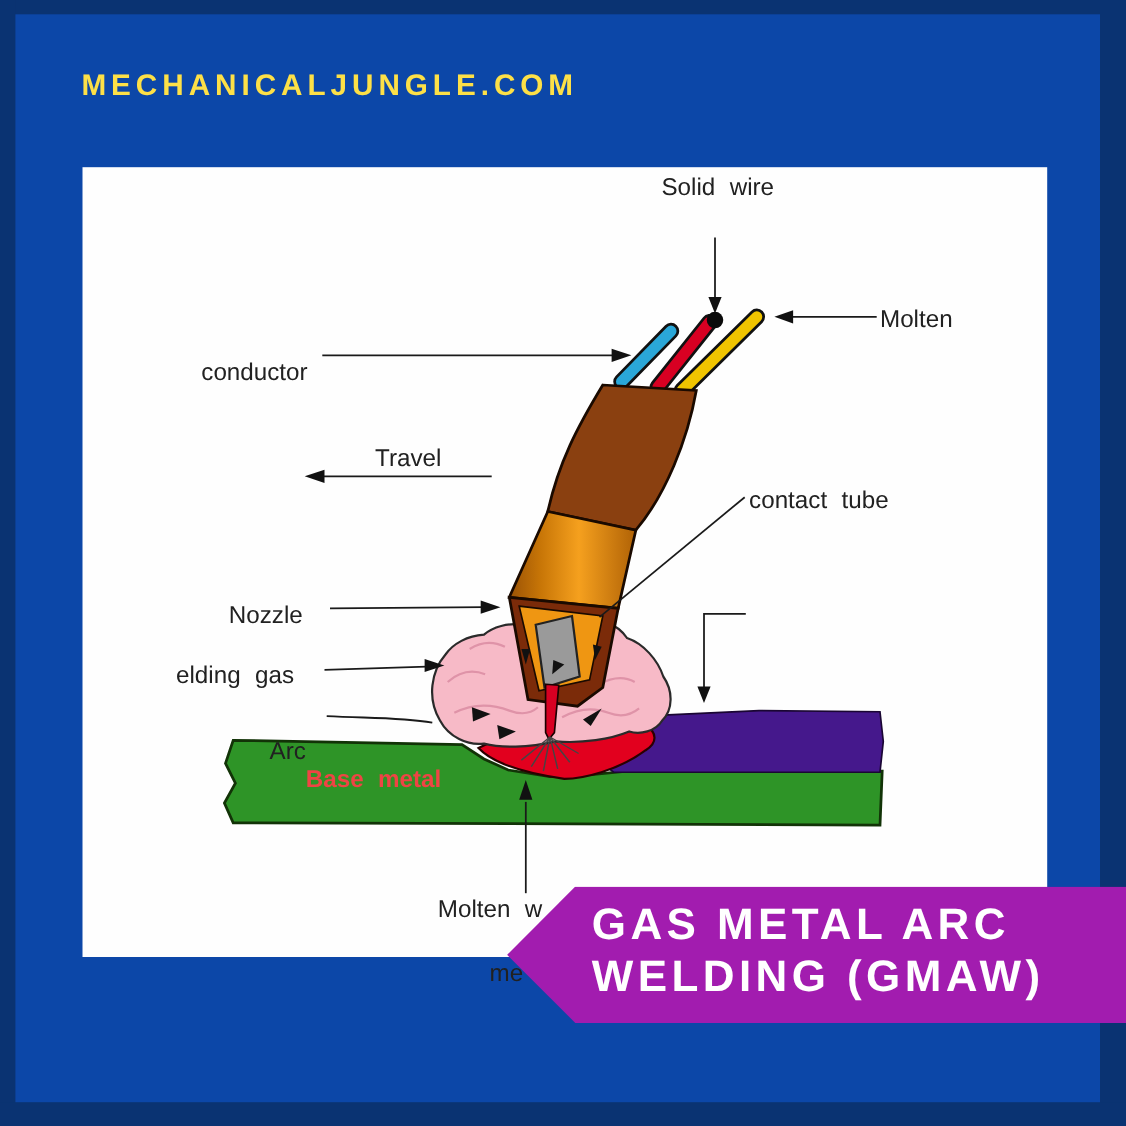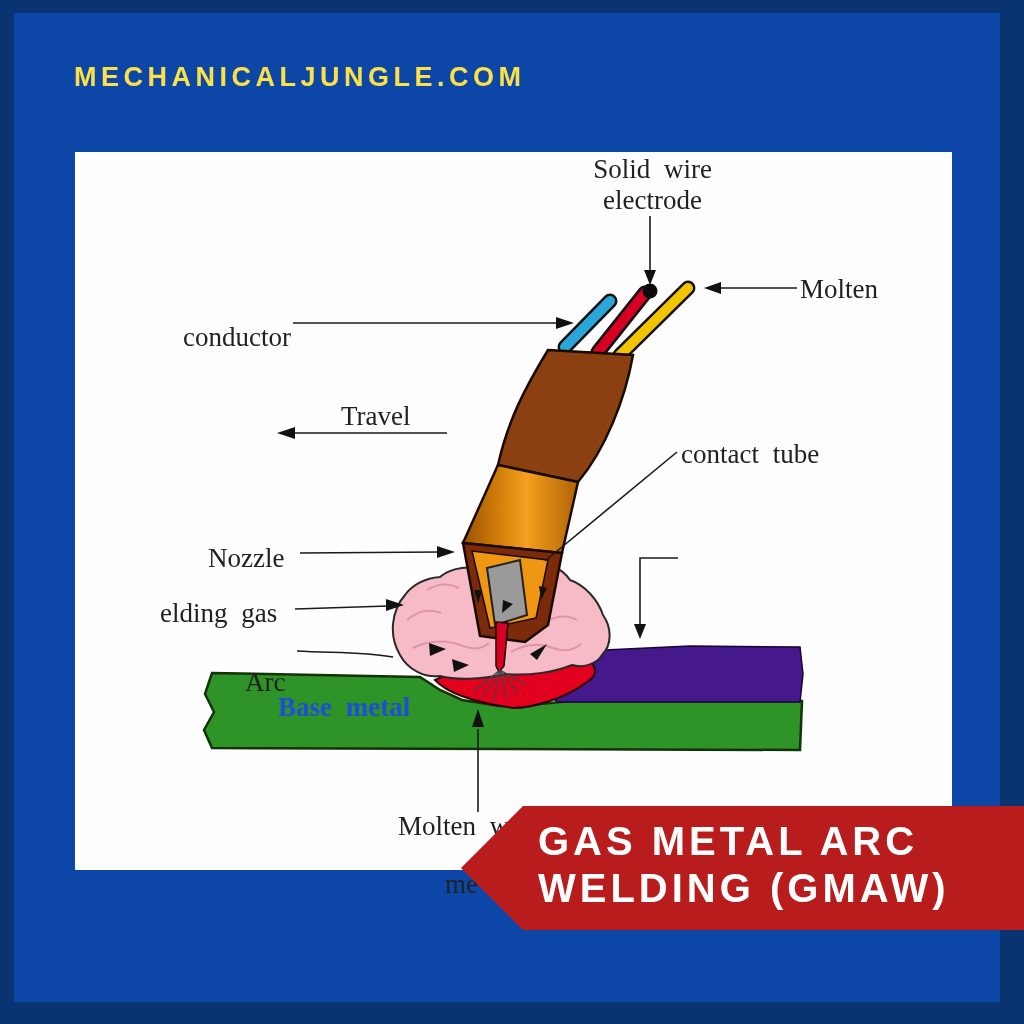--- a/index.html
+++ b/index.html
@@ -16,25 +16,25 @@
   .watermark{
     position:absolute;left:74px;top:62px;z-index:2;
     color:#fde047;font-size:27px;font-weight:bold;letter-spacing:4.5px;
   }
   .panel{
     position:absolute;left:75px;top:152px;width:877px;height:718px;
     background:#fefefe;z-index:1;
   }
   .panel svg{position:absolute;left:0;top:0;}
   .lbl{
-    position:absolute;color:#212121;font-family:Liberation Serif, serif;
-    font-size:27px;line-height:31px;word-spacing:7px;white-space:nowrap;
+    position:absolute;color:#212121;font-family:Liberation Sans, sans-serif;
+    font-size:22px;line-height:31px;word-spacing:7px;white-space:nowrap;
   }
   .lbl.center{text-align:center;white-space:normal;}
-  #base-metal-label{color:#1d4ed8;font-weight:bold;}
+  #base-metal-label{color:#ef4444;font-weight:bold;}
   .ribbon{
     position:absolute;left:455px;top:806px;width:569px;height:124px;z-index:3;
     background:#1c3b80;
     -webkit-clip-path:polygon(68px 0,569px 0,569px 124px,68px 124px,6px 62px);
     clip-path:polygon(68px 0,569px 0,569px 124px,68px 124px,6px 62px);
   }
   .ribbon-text{
     position:absolute;left:83px;top:12px;
     color:#ffffff;font-size:40px;line-height:47px;font-weight:bold;letter-spacing:4px;
     white-space:nowrap;
@@ -140,21 +140,20 @@
       <polygon points="220,275 220,287 202,281"></polygon>
       <polygon points="362,394 362,406 380,400"></polygon>
       <polygon points="311,447 311,459 329,453"></polygon>
       <polygon points="559,472 571,472 565,487"></polygon>
       <polygon points="397,575 409,575 403,557"></polygon>
     </g>
   </svg>
 
   <div class="lbl center" style="left:495px;top:2px;width:165px;">
     <div>Solid wire</div>
-    <div>electrode</div>
   </div>
 
   <div class="lbl" style="left:725px;top:122px;" id="shield-label">Molten</div>
 
   <div class="lbl" style="left:92px;top:170px;margin-left:16px;">conductor</div>
 
   <div class="lbl" style="left:266px;top:249px;">Travel</div>
 
   <div class="lbl" style="left:606px;top:287px;">
     <div>contact tube</div>
@@ -167,18 +166,18 @@
   <div class="lbl" style="left:170px;top:515px;">Arc</div>
 
   <div class="lbl" style="left:203px;top:540px;" id="base-metal-label">Base metal</div>
 
 
   <div class="lbl" style="left:323px;top:659px;">Molten w</div>
   <div class="lbl" style="left:370px;top:689px;margin-top:28px;">me</div>
 
 </div>
 
-<div class="ribbon" style="background: #b91c1c;">
+<div class="ribbon" style="background: #a21caf;">
   <div class="ribbon-text">
     <div>GAS METAL ARC</div>
     <div>WELDING (GMAW)</div>
   </div>
 </div>
 
 </body></html>

